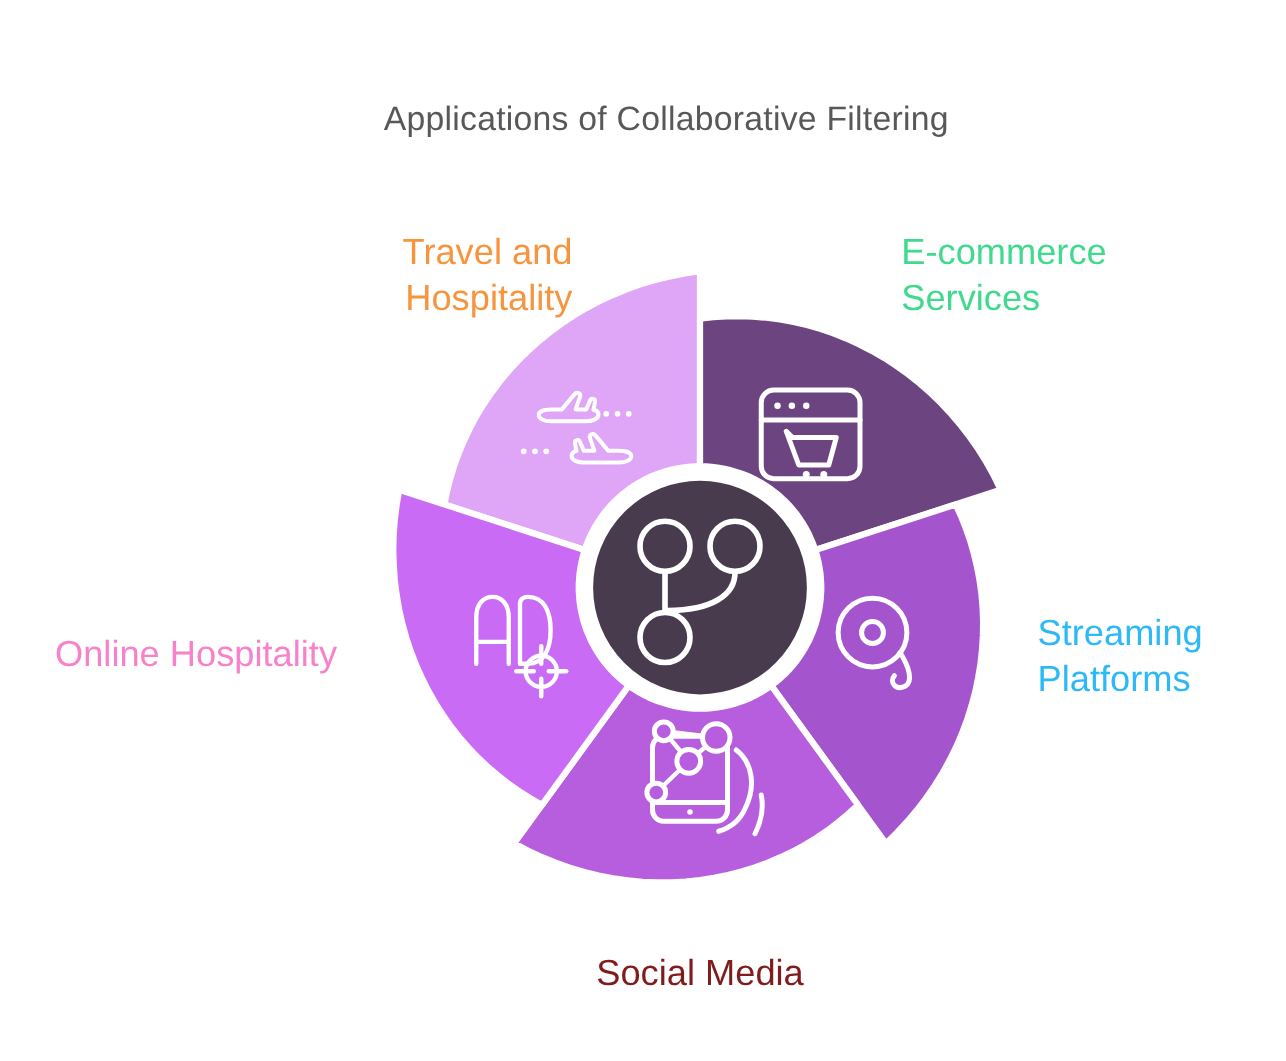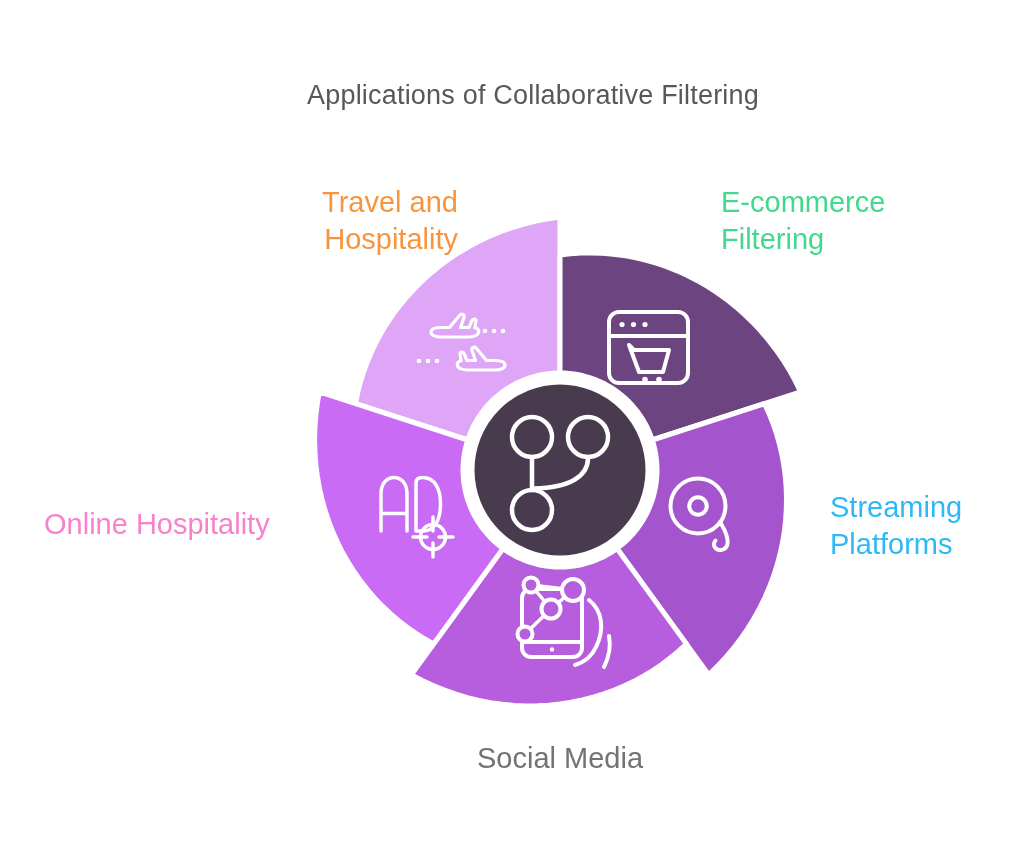--- a/index.html
+++ b/index.html
@@ -126,18 +126,18 @@
       <circle cx="588" cy="437" r="20"></circle>
       <circle cx="532" cy="510" r="20"></circle>
       <line x1="532" y1="458" x2="532" y2="489.5"></line>
       <path d="M588 458 C588 476 570 488 534 488.5"></path>
     </g>
   </svg>
 
   <div class="seg-label lab-travel" style="color: rgb(247, 148, 62);">Travel and
 Hospitality</div>
   <div class="seg-label lab-ecommerce" style="color: rgb(65, 217, 141);">E-commerce
-Filtering</div>
+Services</div>
   <div class="seg-label lab-streaming" style="color: rgb(44, 185, 246);">Streaming
 Platforms</div>
-  <div class="seg-label lab-social" style="color: #737373;">Social Media</div>
+  <div class="seg-label lab-social" style="color: #7f1d1d; margin-top: 21px;">Social Media</div>
   <div class="seg-label lab-advertising" style="color: rgb(247, 130, 203);">Online Hospitality</div>
 </div>
 
 </body></html>

